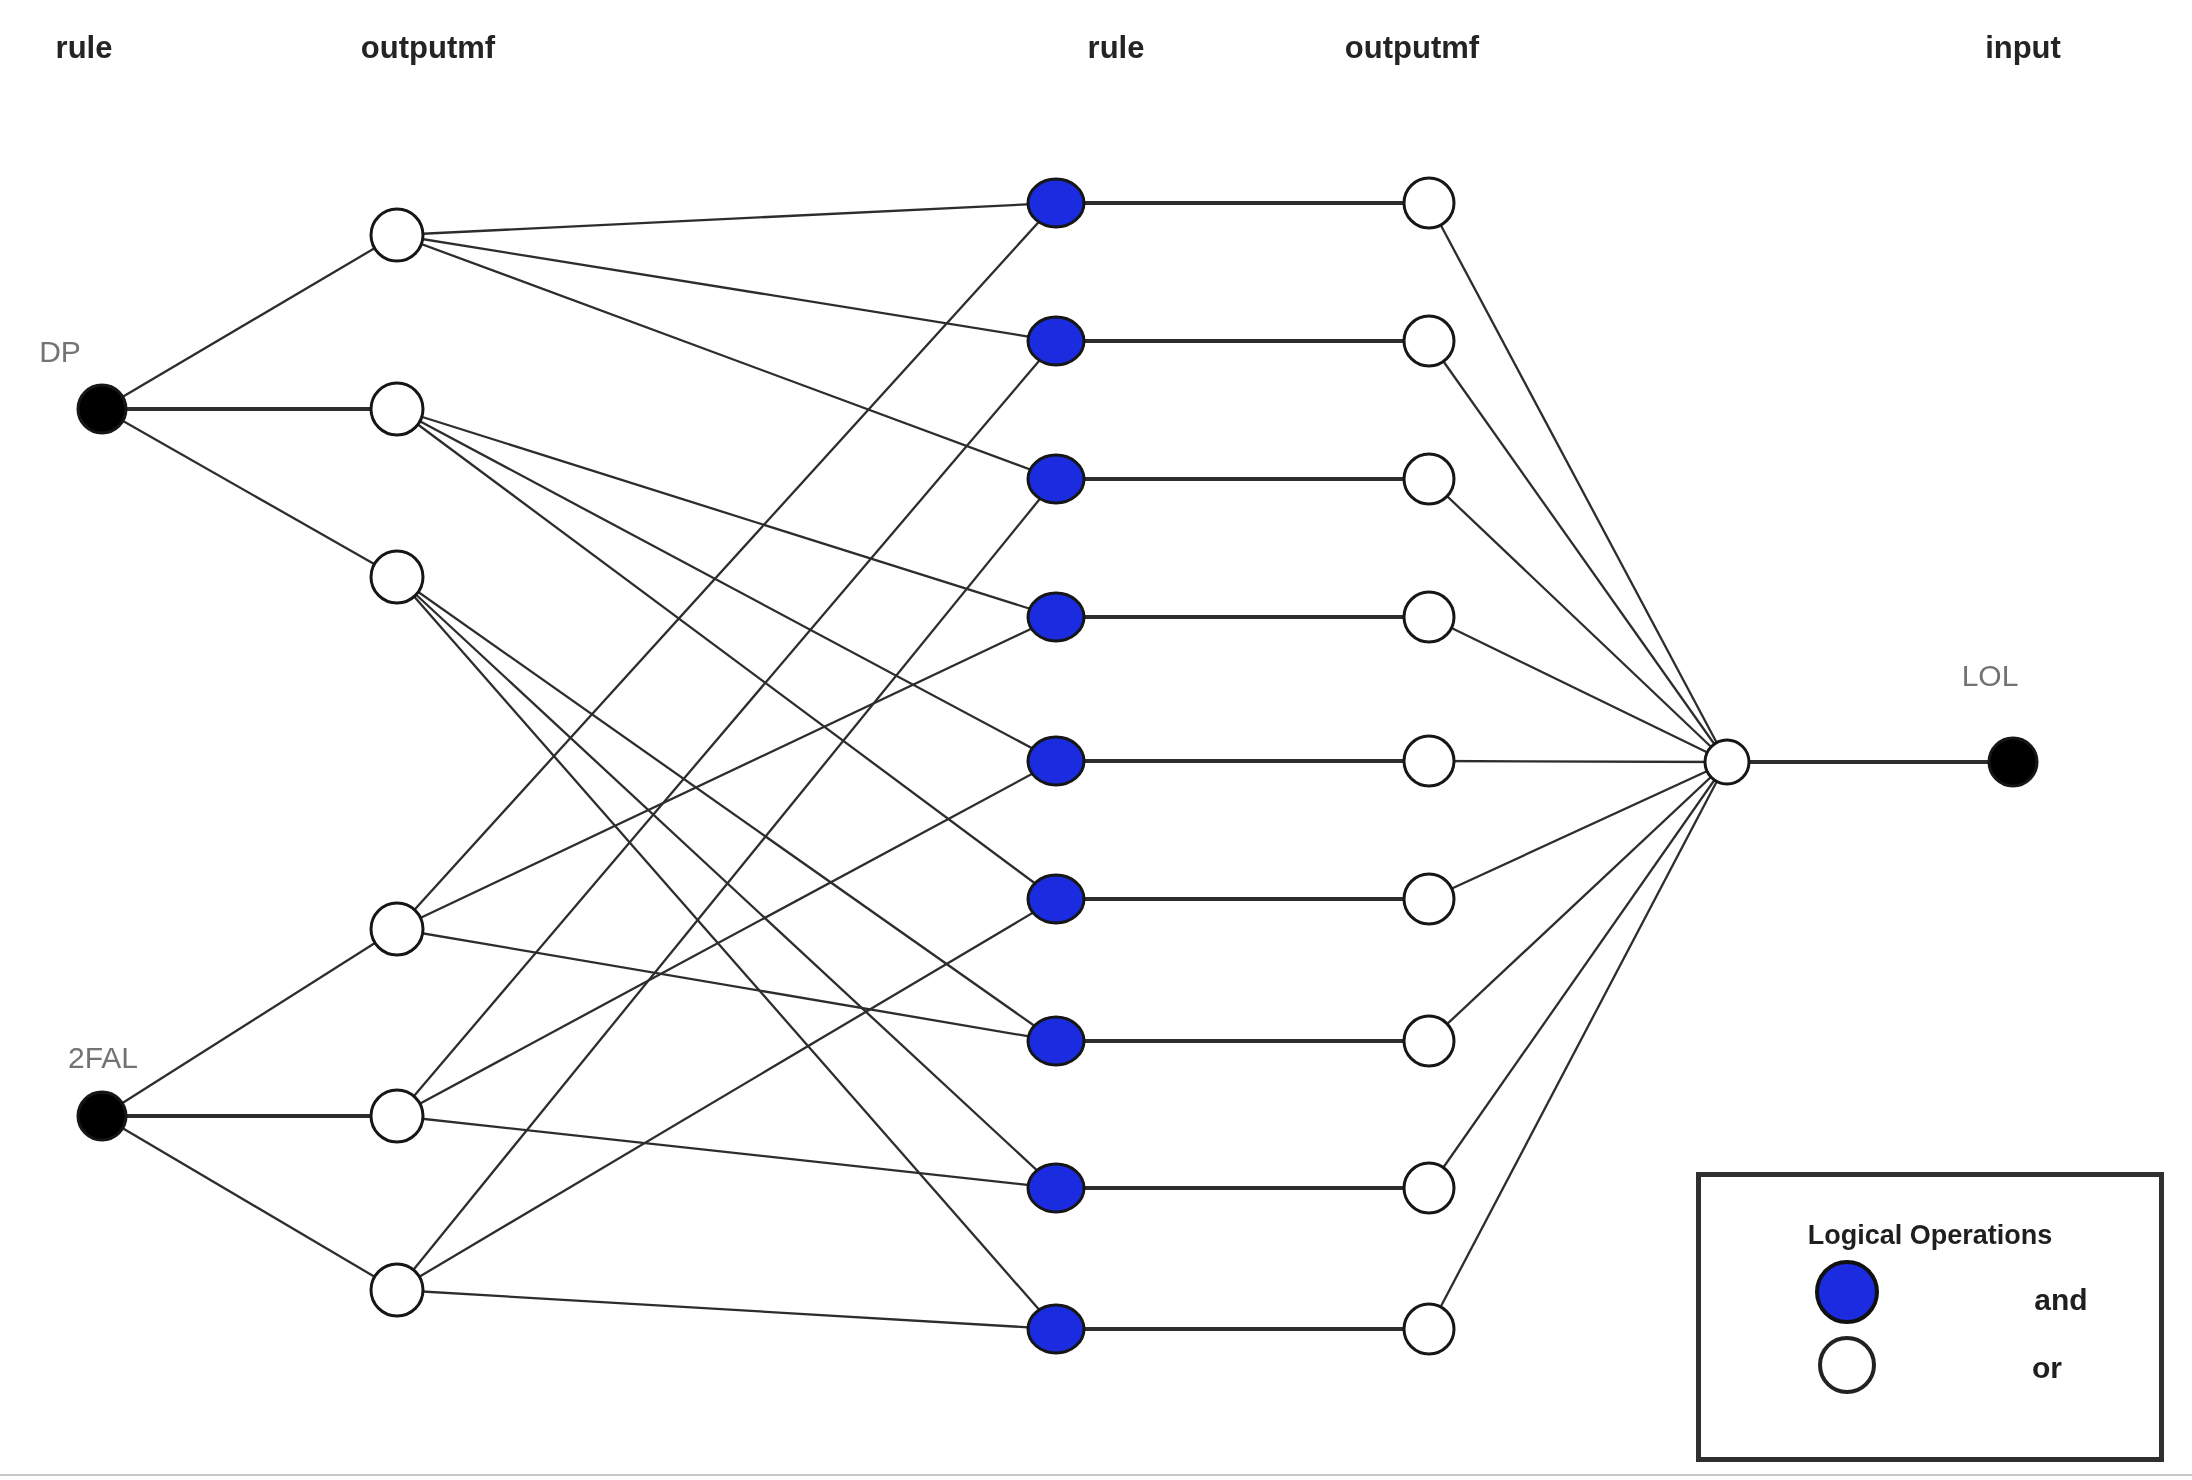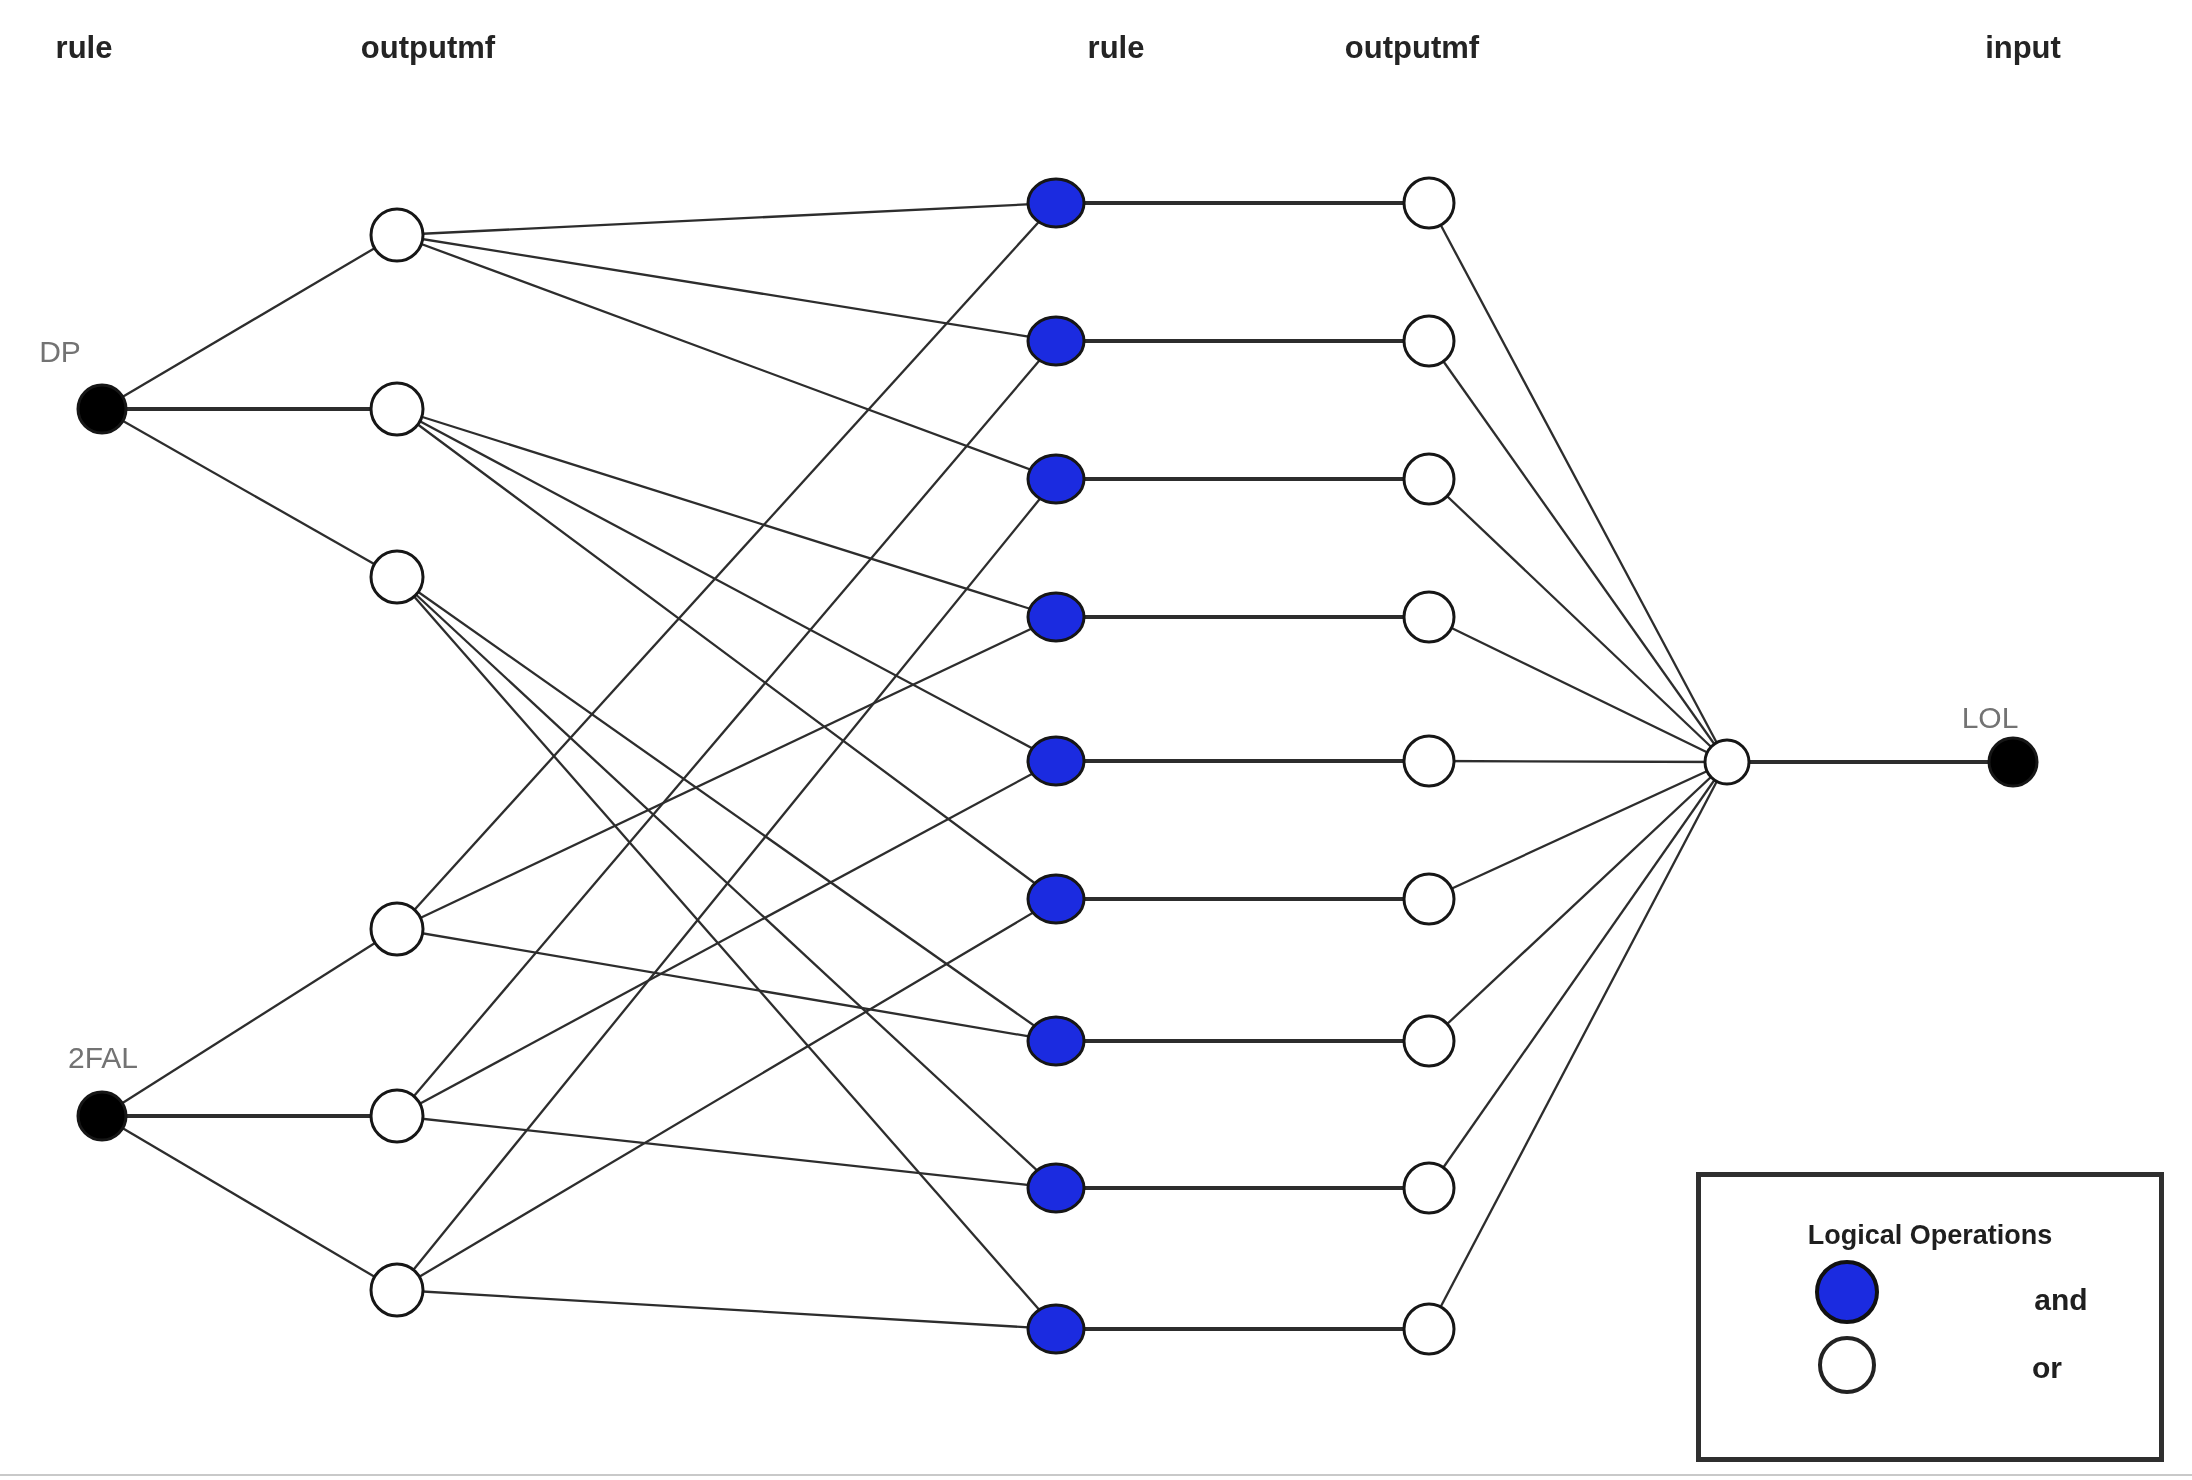--- a/index.html
+++ b/index.html
@@ -117,21 +117,21 @@
     </svg>
 
   <div class="hdr" style="left:84px;top:48px;">rule</div>
   <div class="hdr" style="left:428px;top:48px;">outputmf</div>
   <div class="hdr" style="left:1092px;top:48px;margin-left:24px;">rule</div>
   <div class="hdr" style="left:1412px;top:48px;">outputmf</div>
   <div class="hdr" style="left:2023px;top:48px;">input</div>
 
   <div class="nodelabel" style="left:60px;top:352px;">DP</div>
   <div class="nodelabel" style="left:95px;top:1058px;margin-left:8px;">2FAL</div>
-  <div class="nodelabel" style="left:1990px;top:676px;margin-top:42px;">LOL</div>
+  <div class="nodelabel" style="left:1990px;top:676px;">LOL</div>
 
   <div id="legend">
     <div class="legend-title">Logical Operations</div>
     <span class="swatch" id="sw-and" style="background: rgb(27, 43, 224);"></span>
     <span class="swatch" id="sw-or"></span>
     <div class="legend-item-label" id="lbl-and">and</div>
     <div class="legend-item-label" id="lbl-or">or</div>
   </div>
 
   <div id="bottom-rule"></div>

